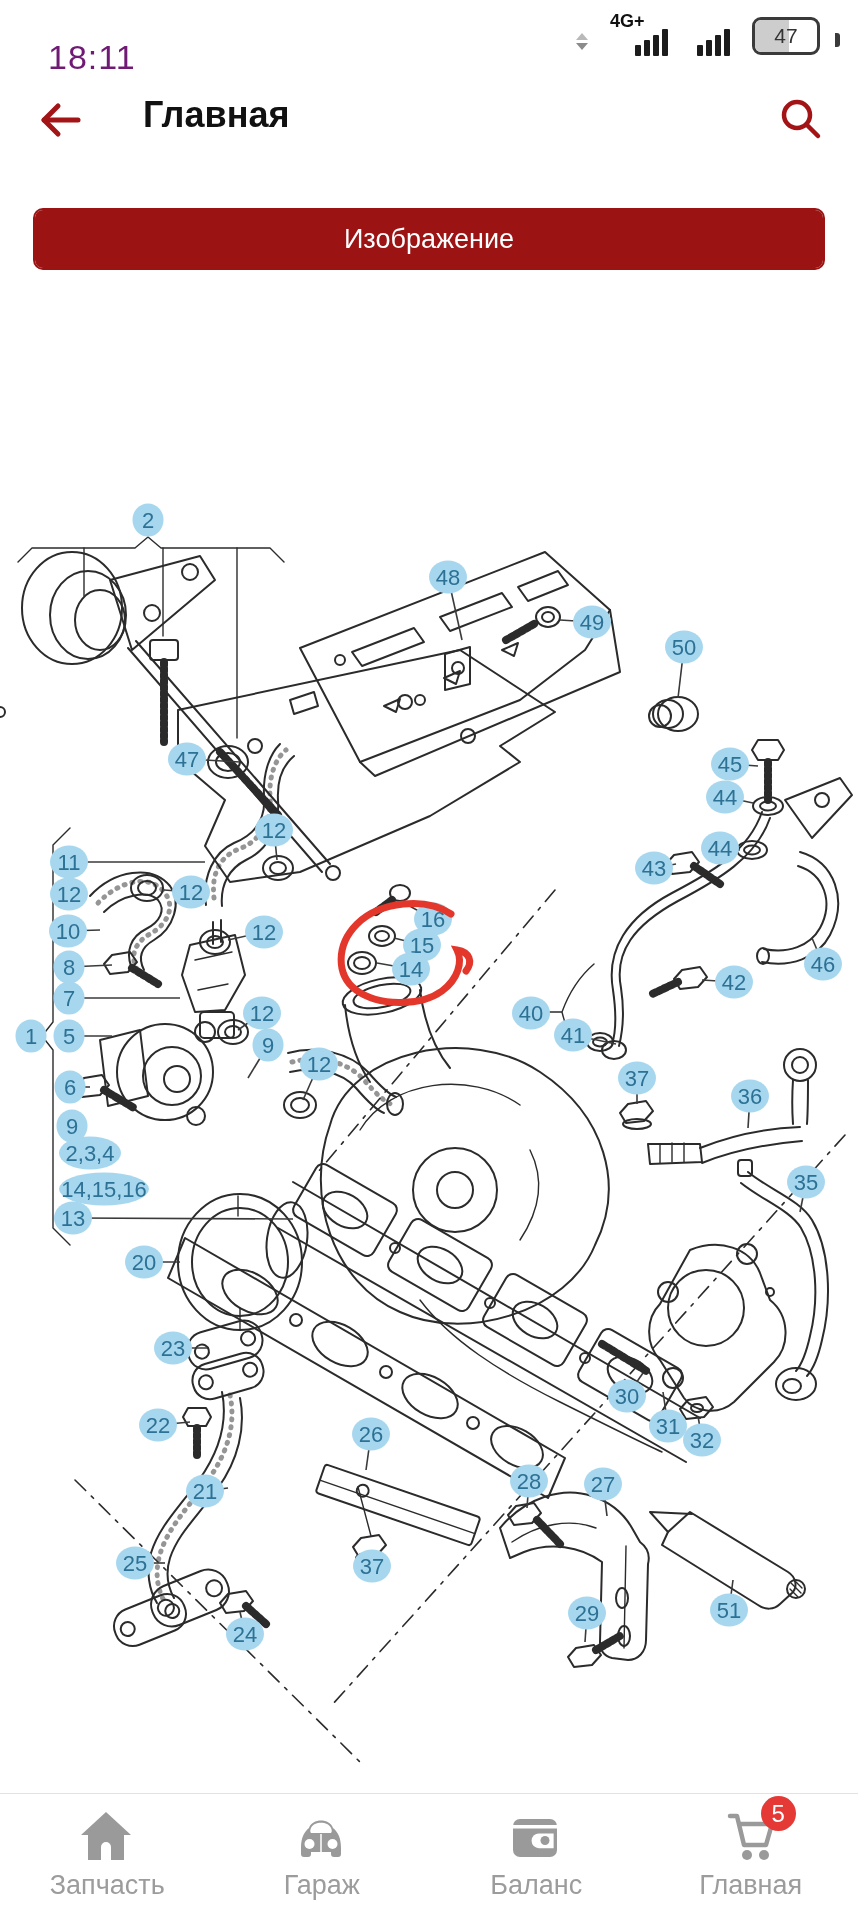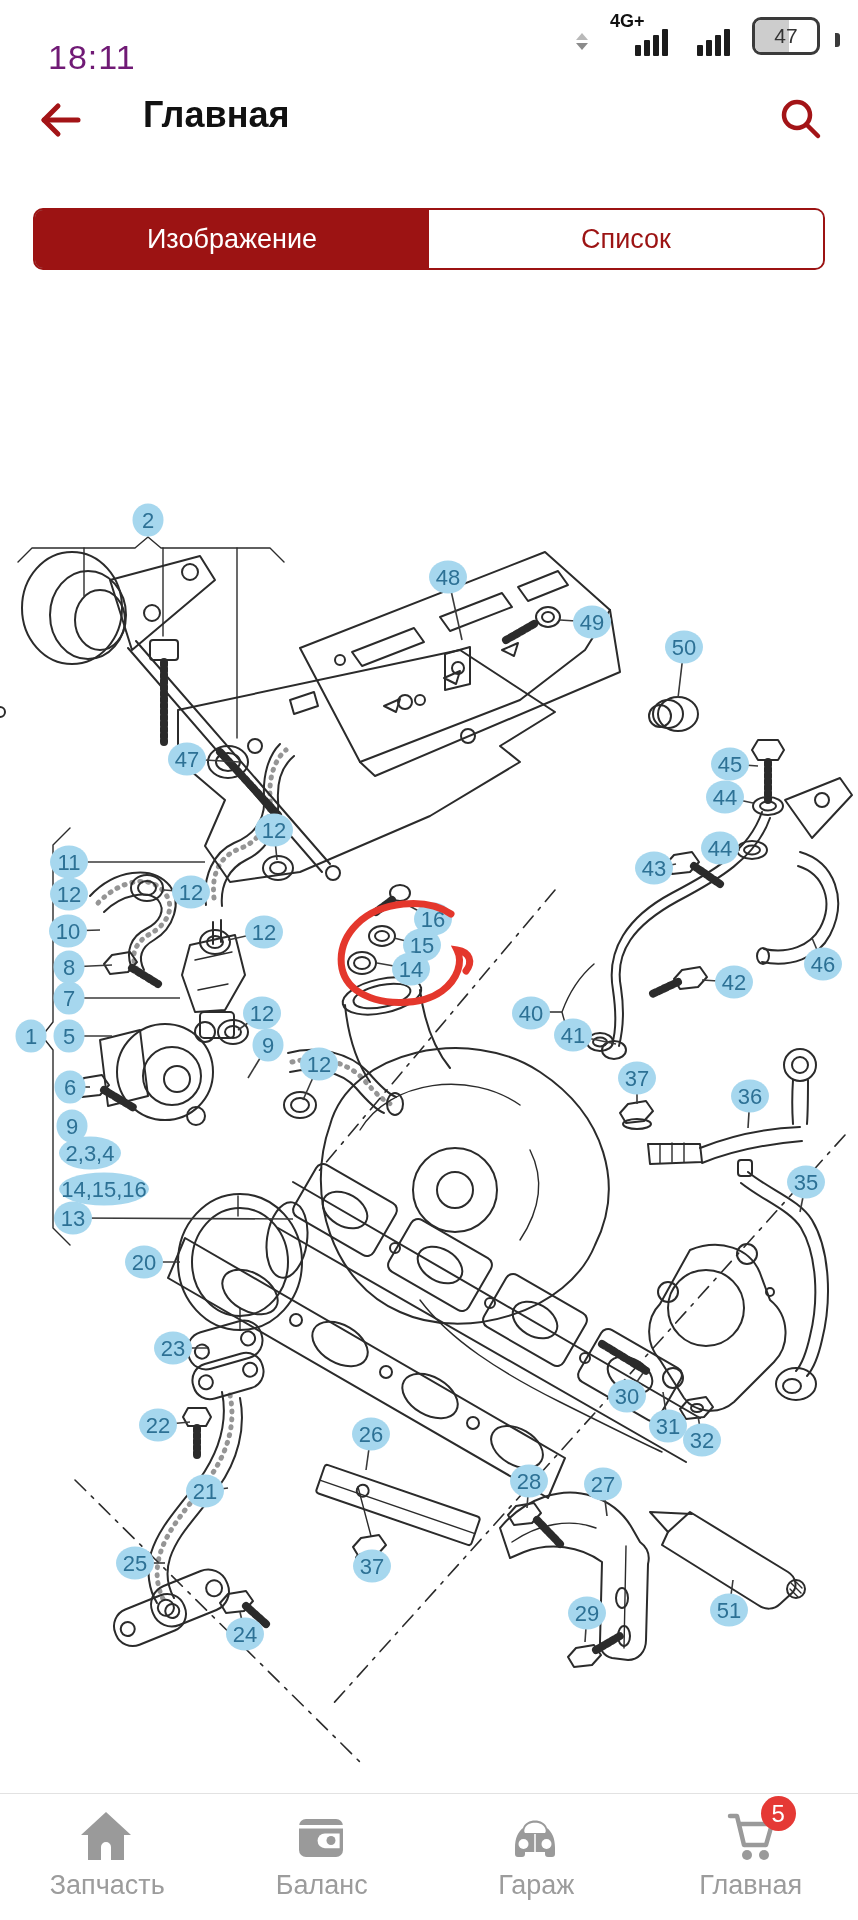--- a/index.html
+++ b/index.html
@@ -641,58 +641,57 @@
         <g stroke="#a31417" stroke-width="4.5" fill="none" stroke-linecap="round">
           <circle cx="23" cy="23" r="13"></circle>
           <line x1="33" y1="33" x2="44" y2="44"></line>
         </g>
       </svg>
     </div>
   </div>
 
   <div class="tabs">
     <div class="tab active">Изображение</div>
-    <div class="tab inactive">Список</div>
   </div>
 
   <div class="bottom-nav">
     <div class="nav-item">
       <div class="nav-icon">
         <svg width="60" height="60" viewBox="0 0 60 60">
           <path fill="#9a9a9a" fill-rule="evenodd" d="M30,6 L55,29 L48,29 L48,54 L12,54 L12,29 L5,29 Z M25,54 L25,41 A5,5 0 0 1 35,41 L35,54 Z"></path>
         </svg>
       </div>
       <div class="nav-label">Запчасть</div>
-    </div>
-    <div class="nav-item">
-      <div class="nav-icon">
-        <svg width="60" height="60" viewBox="0 0 60 60">
-          <rect x="8" y="13" width="44" height="38" rx="7" fill="#9a9a9a"></rect>
-          <rect x="8" y="19" width="44" height="3.5" fill="#fff"></rect>
-          <path fill="#fff" d="M38,29 L52,29 L52,43 L38,43 A7,7 0 0 1 38,29 Z" transform="translate(-6,-3) scale(1.05)"></path>
-          <circle cx="40" cy="34.5" r="4.5" fill="#9a9a9a"></circle>
-        </svg>
-      </div>
-      <div class="nav-label">Баланс</div>
     </div>
     <div class="nav-item">
       <div class="nav-icon">
         <svg width="60" height="60" viewBox="0 0 60 60">
           <path fill="#9a9a9a" d="M10,42 C10,32 13,26 18,22 C21,12 39,12 42,22 C47,26 50,32 50,42 L50,48 A3,3 0 0 1 47,51 L43,51 A3,3 0 0 1 40,48 L40,46 L20,46 L20,48 A3,3 0 0 1 17,51 L13,51 A3,3 0 0 1 10,48 Z"></path>
           <path fill="#fff" d="M20,22 C23,15 37,15 40,22 C41,24 41,26 40,27 L20,27 C19,26 19,24 20,22 Z"></path>
           <circle cx="18.5" cy="38" r="5" fill="#fff"></circle>
             <circle cx="41.5" cy="38" r="5" fill="#fff"></circle>
           <line x1="30" y1="28" x2="30" y2="46" stroke="#fff" stroke-width="1.5"></line>
         </svg>
       </div>
       <div class="nav-label">Гараж</div>
     </div>
     <div class="nav-item">
       <div class="nav-icon">
         <svg width="60" height="60" viewBox="0 0 60 60">
+          <rect x="8" y="13" width="44" height="38" rx="7" fill="#9a9a9a"></rect>
+          <rect x="8" y="19" width="44" height="3.5" fill="#fff"></rect>
+          <path fill="#fff" d="M38,29 L52,29 L52,43 L38,43 A7,7 0 0 1 38,29 Z" transform="translate(-6,-3) scale(1.05)"></path>
+          <circle cx="40" cy="34.5" r="4.5" fill="#9a9a9a"></circle>
+        </svg>
+      </div>
+      <div class="nav-label">Баланс</div>
+    </div>
+    <div class="nav-item">
+      <div class="nav-icon">
+        <svg width="60" height="60" viewBox="0 0 60 60">
           <path d="M10,10 h7 l7,29 h22 l6,-21 h-31" fill="none" stroke="#9a9a9a" stroke-width="4.5" stroke-linecap="round" stroke-linejoin="round"></path>
           <circle cx="27" cy="49" r="5" fill="#9a9a9a"></circle>
           <circle cx="44" cy="49" r="5" fill="#9a9a9a"></circle>
         </svg>
         <div class="badge">5</div>
       </div>
       <div class="nav-label">Главная</div>
     </div>
   </div>
 

